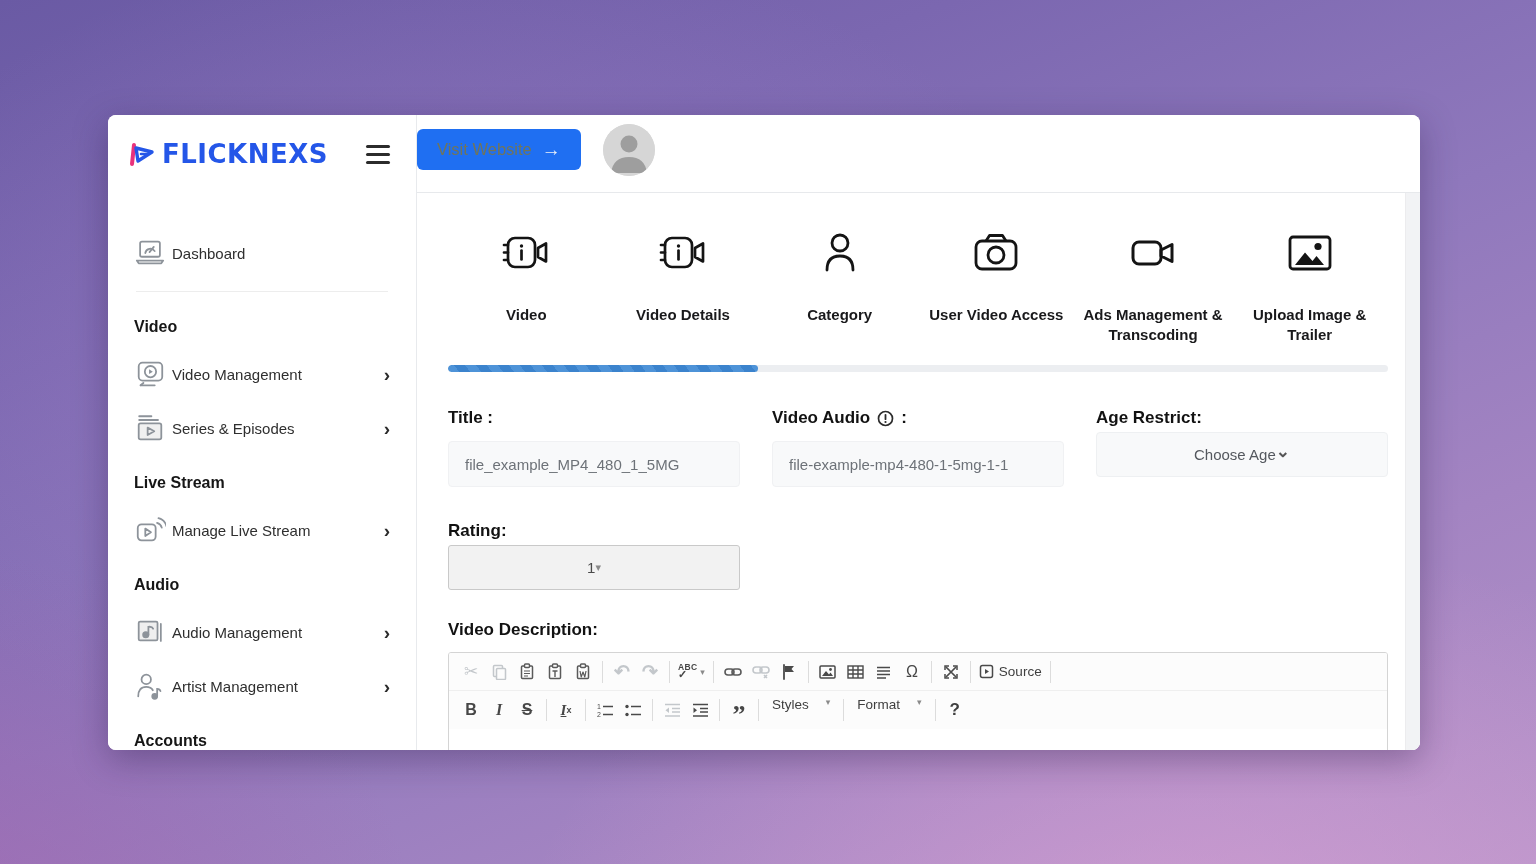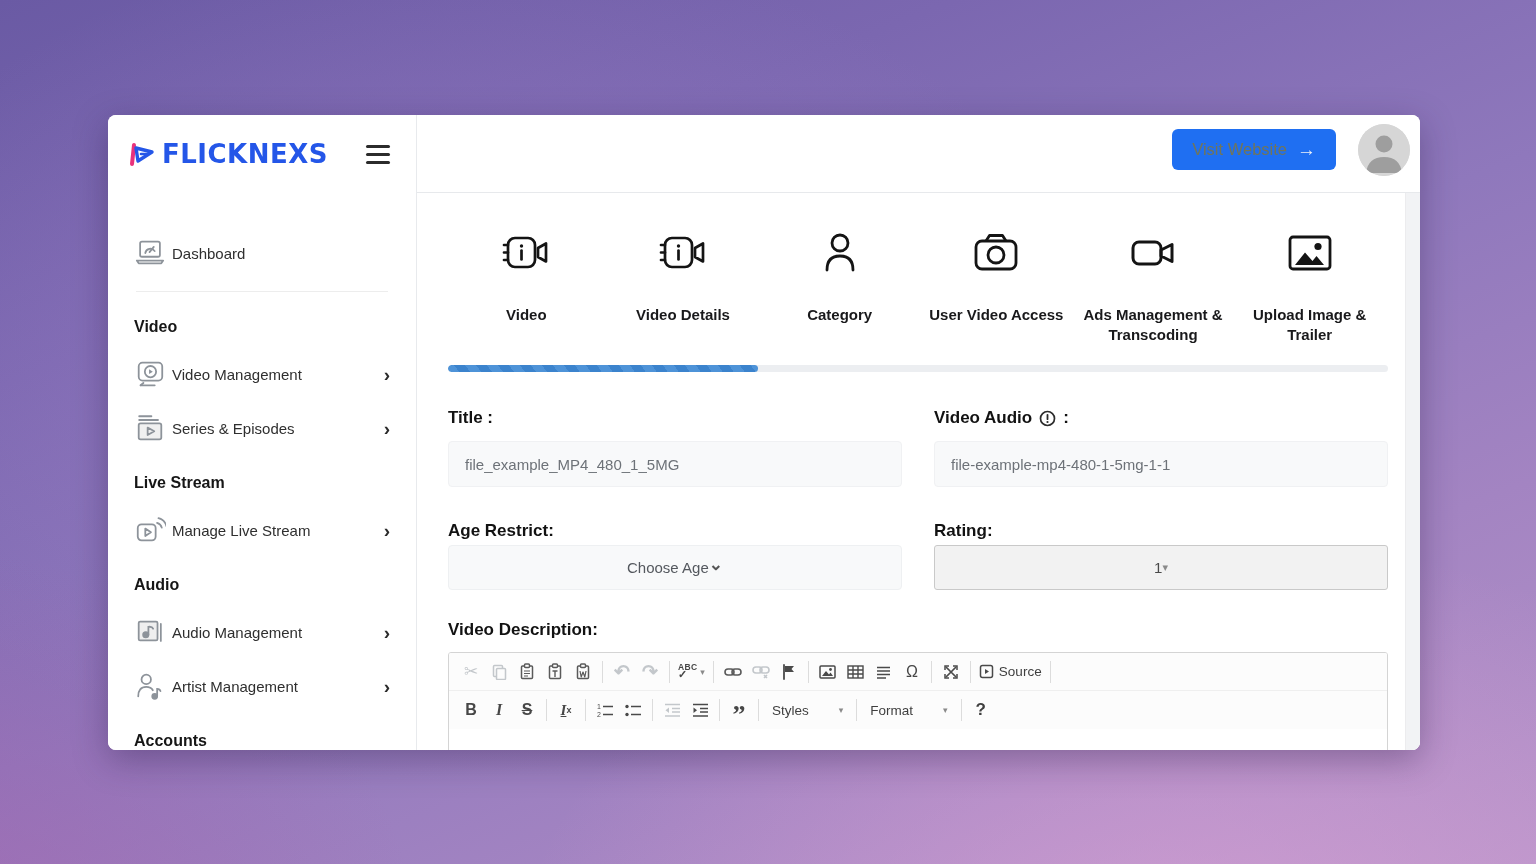--- a/index.html
+++ b/index.html
@@ -32,42 +32,42 @@
   .nav-item{ display:flex; align-items:center; height:40px; cursor:pointer; }
   .nav-icon{ width:38px; flex:0 0 38px; display:flex; align-items:center; }
   .nav-label{ font-size:15px; color:#2f2f2f; font-weight:500; flex:1; }
   .nav-chev{ color:#2b2b2b; font-size:19px; font-weight:700; line-height:1; }
   .nav-divider{ border:none; border-top:1px solid #ededed; margin:18px 2px 0 2px; }
   .nav-section{ font-size:16px; font-weight:700; color:#161616; margin-top:26px; height:24px; }
   .mt12{ margin-top:12px; } .mt14{ margin-top:14px; }
 
   
   .main{ flex:1; display:flex; flex-direction:column; position:relative; background:#fff; min-width:0; }
-  .topbar{ height:78px; flex:0 0 78px; border-bottom:1px solid #e7e9ec; display:flex; align-items:center; justify-content:flex-end; gap:22px; padding:0 10px 8px 0; }
+  .topbar{ height:78px; flex:0 0 78px; border-bottom:1px solid #e7e9ec; display:flex; align-items:center; gap:22px; padding:0 10px 8px 0; }
   .visit-btn{ background:#1f6ff2; border:none; border-radius:6px; height:41px; padding:0 20px; display:flex; align-items:center; gap:10px; cursor:pointer; }
   .visit-btn .vlabel{ color:#70755a; font-size:16.5px; }
   .visit-btn .varrow{ color:#eef2f8; font-size:19px; }
   .avatar{ width:52px; height:52px; border-radius:50%; overflow:hidden; background:#d7d7d7; cursor:pointer; flex:0 0 52px; }
 
   .scroll-track{ position:absolute; top:78px; right:0; bottom:0; width:15px; background:#f2f3f5; border-left:1px solid #ececee; }
 
   .content{ flex:1; padding:34px 32px 0 31px; overflow:hidden; }
 
   
   .steps{ display:flex; }
   .step{ flex:1; display:flex; flex-direction:column; align-items:center; cursor:pointer; }
   .step-icon{ height:52px; display:flex; align-items:center; justify-content:center; }
   .step-label{ margin-top:26px; font-size:15px; font-weight:600; color:#19191b; text-align:center; line-height:20px; max-width:160px; }
 
   .progress{ margin-top:20px; height:7px; background:#eceef1; border-radius:4px; overflow:hidden; }
   .progress-fill{ height:100%; border-radius:4px;
     background:repeating-linear-gradient(55deg, #4e93d8 0 9px, #3b83cd 9px 18px); }
 
   
-  .form-grid{ display:grid; grid-template-columns:1fr 1fr; column-gap:32px; row-gap:34px; margin-top:36px; }
+  .form-grid{ display:grid; grid-template-columns:1fr 1fr 1fr; column-gap:32px; row-gap:34px; margin-top:36px; }
   .field-label{ display:flex; align-items:center; gap:7px; font-size:17px; font-weight:700; color:#121212; }
   .text-input{ margin-top:13px; height:46px; background:#f8f9fa; border:1px solid #f0f1f3; border-radius:4px;
     display:flex; align-items:center; padding:0 16px; font-size:15px; color:#6d7278; }
   .select{ margin-top:4px; height:45px; background:#f8f9fa; border:1px solid #eef0f2; border-radius:4px;
     display:flex; align-items:center; justify-content:center; padding:0 16px; font-size:15px; color:#54585e; cursor:pointer; }
   .select.rating{ background:#f2f2f2; border:1px solid #c9c9c9; border-radius:3px; color:#4a4a4a; }
   .select .chev{ color:#555; font-size:17px; font-weight:700; margin-top:-6px; }
   .select .tri{ color:#8a8a8a; font-size:11px; }
 
   .desc-label{ display:flex; margin-top:30px; font-size:17px; font-weight:700; color:#121212; }
@@ -87,21 +87,21 @@
   .abc-stack{ display:flex; flex-direction:column; align-items:flex-start; line-height:1; }
   .abc-top{ font-size:8.5px; font-weight:700; letter-spacing:.3px; }
   .abc-check{ font-size:11px; font-weight:700; margin-top:-2px; }
   .mini-caret{ font-size:9px; color:#8a8a8a; margin-left:3px; }
   .b-bold{ font-weight:800; font-size:16px; }
   .b-italic{ font-style:italic; font-family:"Liberation Serif", serif; font-weight:700; font-size:16px; }
   .b-strike{ text-decoration:line-through; font-weight:700; font-size:16px; }
   .b-removefmt{ font-style:italic; font-family:"Liberation Serif", serif; font-weight:700; font-size:15px; }
   .b-removefmt sub{ font-size:9px; font-style:normal; font-family:"Liberation Sans", sans-serif; font-weight:700; }
   .b-quote{ font-family:"Liberation Serif", serif; font-size:26px; font-weight:700; line-height:.4; padding-top:10px; }
-  .dropdown{ display:flex; align-items:center; gap:27px; padding:0 8px; height:26px; cursor:pointer; color:#3f3f3f; font-size:13.5px; }
+  .dropdown{ display:flex; gap:14px; padding:0 8px; height:26px; cursor:pointer; color:#3f3f3f; font-size:13.5px; }
   .src-label{ font-size:13.5px; color:#3f3f3f; margin-left:5px; }
   .b-help{ font-weight:800; font-size:17px; color:#3f3f3f; }
 </style>
 </head>
 <body>
 
 <div class="desktop">
   <div class="window">
 
     <aside class="sidebar">

